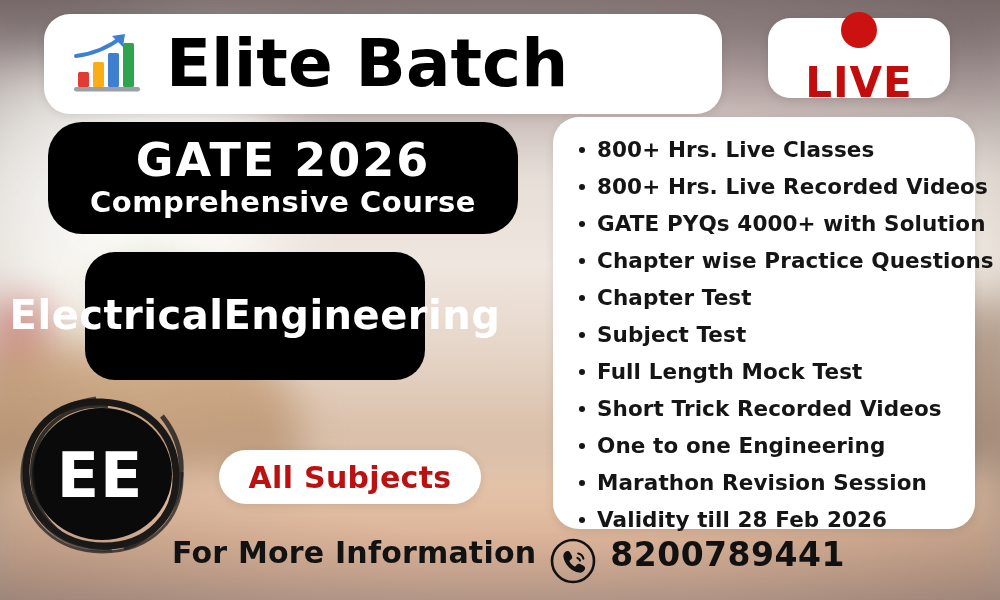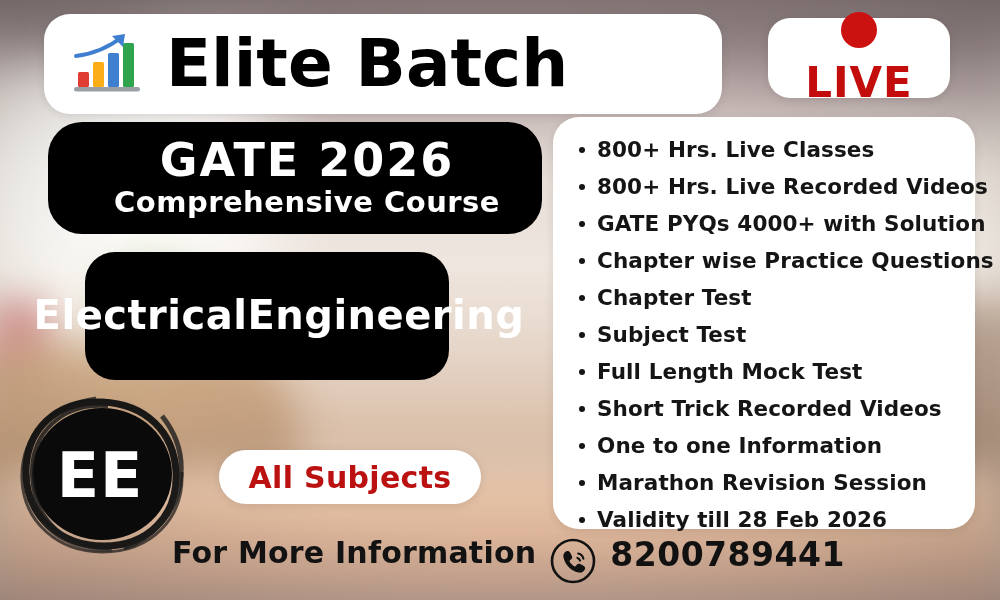--- a/index.html
+++ b/index.html
@@ -104,21 +104,20 @@
   .white-card {
     position: absolute;
     background: #ffffff;
     border-radius: 26px;
     box-shadow: 0 2px 10px rgba(0,0,0,0.10);
   }
   .black-card {
     position: absolute;
     background: #000000;
     border-radius: 30px;
-    padding-left: 24px;
   }
 
   
   #title-card {
     left: 44px; top: 14px;
     width: 678px; height: 100px;
     border-radius: 26px;
     display: flex;
     align-items: center;
     padding: 0 18px 0 26px;
@@ -372,21 +371,21 @@
   <div class="white-card" id="features-card">
     <ul id="features-list">
       <li>800+ Hrs. Live Classes</li>
       <li>800+ Hrs. Live Recorded Videos</li>
       <li>GATE PYQs 4000+ with Solution</li>
       <li>Chapter wise Practice Questions</li>
       <li>Chapter Test</li>
       <li>Subject Test</li>
       <li>Full Length Mock Test</li>
       <li>Short Trick Recorded Videos</li>
-      <li>One to one Information</li>
+      <li>One to one Engineering</li>
       <li>Marathon Revision Session</li>
       <li>Validity till 28 Feb 2026</li>
     </ul>
   </div>
 
   <div id="contact-bar">
     <span id="contact-text">For More Information</span>
     <span id="phone-icon-wrap">
       <svg viewBox="0 0 46 46" xmlns="http://www.w3.org/2000/svg">
         <circle cx="23" cy="23" r="21" fill="none" stroke="#111" stroke-width="2.6"></circle>

